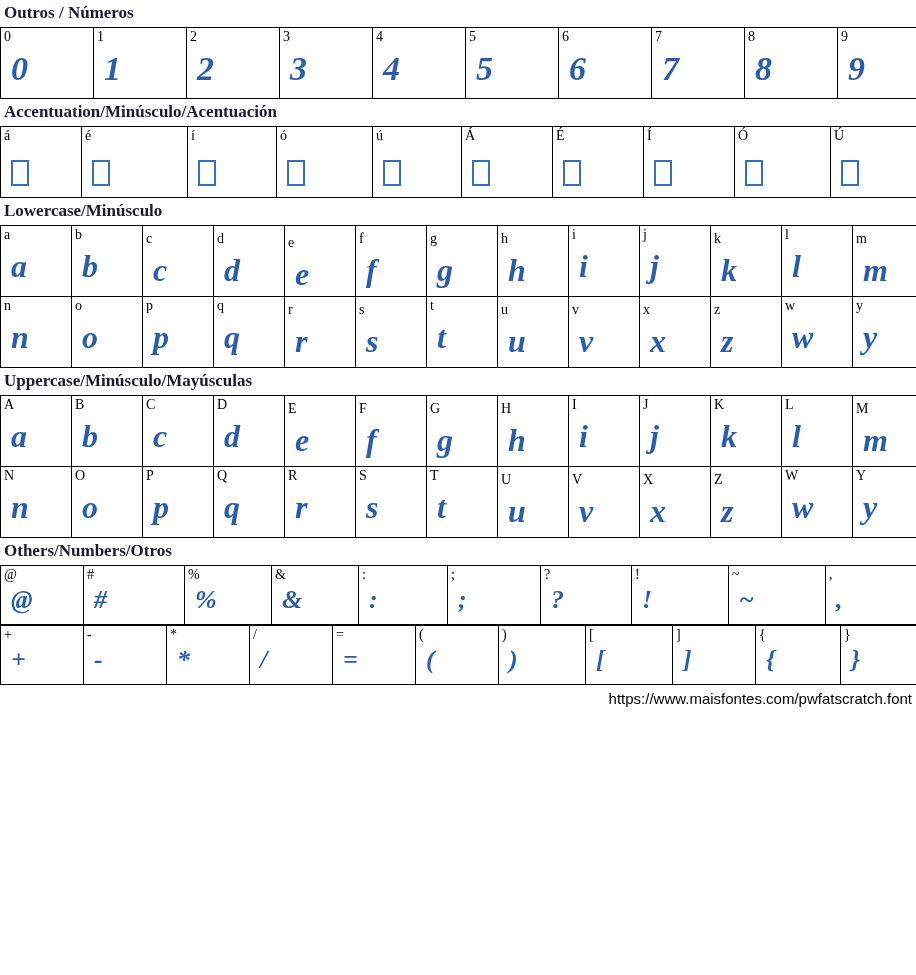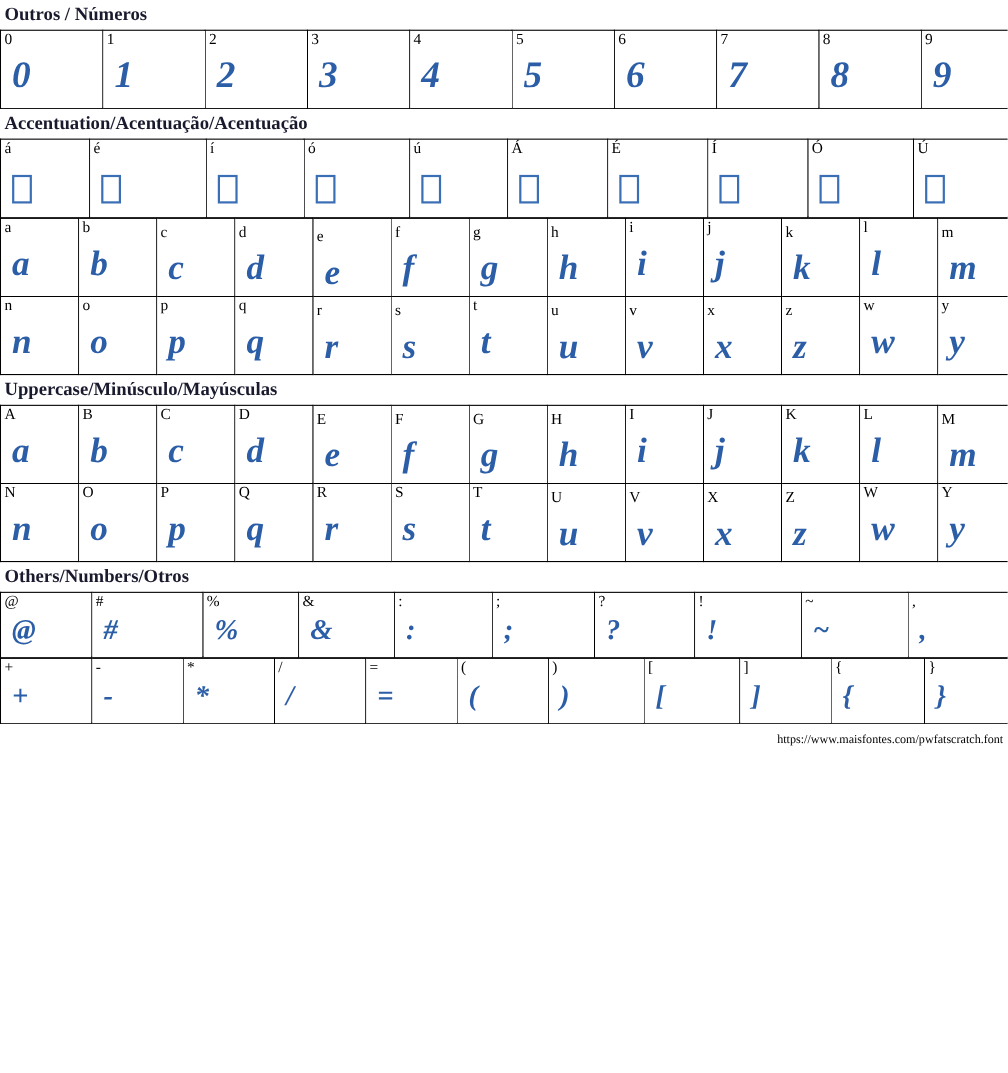--- a/index.html
+++ b/index.html
@@ -95,22 +95,22 @@
 
   
   .row-others td { height: 58px; }
   .row-others .cell-glyph { font-size: 26px; padding-top: 5px; }
 
   .label-shift-1 { padding-top: 5px; }
   .label-shift-2 { padding-top: 9px; }
 
   .footer-url {
     text-align: right;
-    font-family: Liberation Serif, serif;
-    font-size: 11px;
+    font-family: Liberation Sans, sans-serif;
+    font-size: 15px;
     color: #000000;
     padding: 5px 4px 0 12px;
     line-height: 18px;
   }
 </style>
 </head>
 <body>
 
 <div class="page">
 
@@ -175,21 +175,21 @@
       <td style="width:88px">
             <div class="cell-inner">
               <span class="cell-label">9</span>
               <span class="cell-glyph">9</span>
             </div>
           </td>
     </tr>
   </tbody>
     </table>
 
-  <div class="section-title">Accentuation/Acentuação/Acentuação</div>
+  <div class="section-title">Accentuation/Minúsculo/Acentuación</div>
   <table class="glyph-table row-accent">
     <tbody>
         <tr>
       <td style="width:80px">
             <div class="cell-inner">
               <span class="cell-label">á</span>
               <span class="cell-glyph"><span class="tofu"></span></span>
             </div>
           </td>
       <td style="width:105px">
@@ -243,20 +243,21 @@
       <td style="width:95px">
             <div class="cell-inner">
               <span class="cell-label">Ú</span>
               <span class="cell-glyph"><span class="tofu"></span></span>
             </div>
           </td>
     </tr>
   </tbody>
     </table>
 
+  <div class="section-title">Lowercase/Minúsculo</div>
   <table class="glyph-table row-letters">
     <tbody>
         <tr>
       <td style="width:70px">
             <div class="cell-inner">
               <span class="cell-label">a</span>
               <span class="cell-glyph">a</span>
             </div>
           </td>
       <td style="width:70px">

